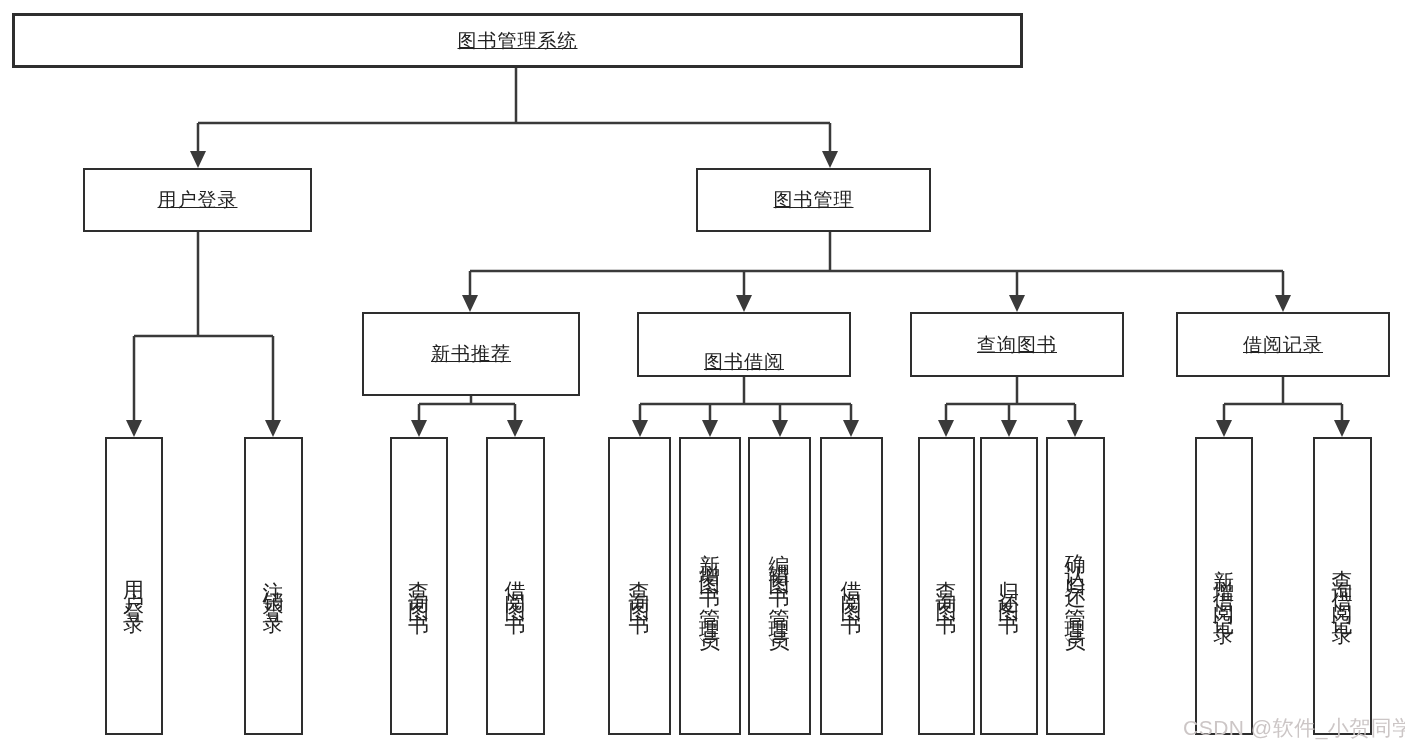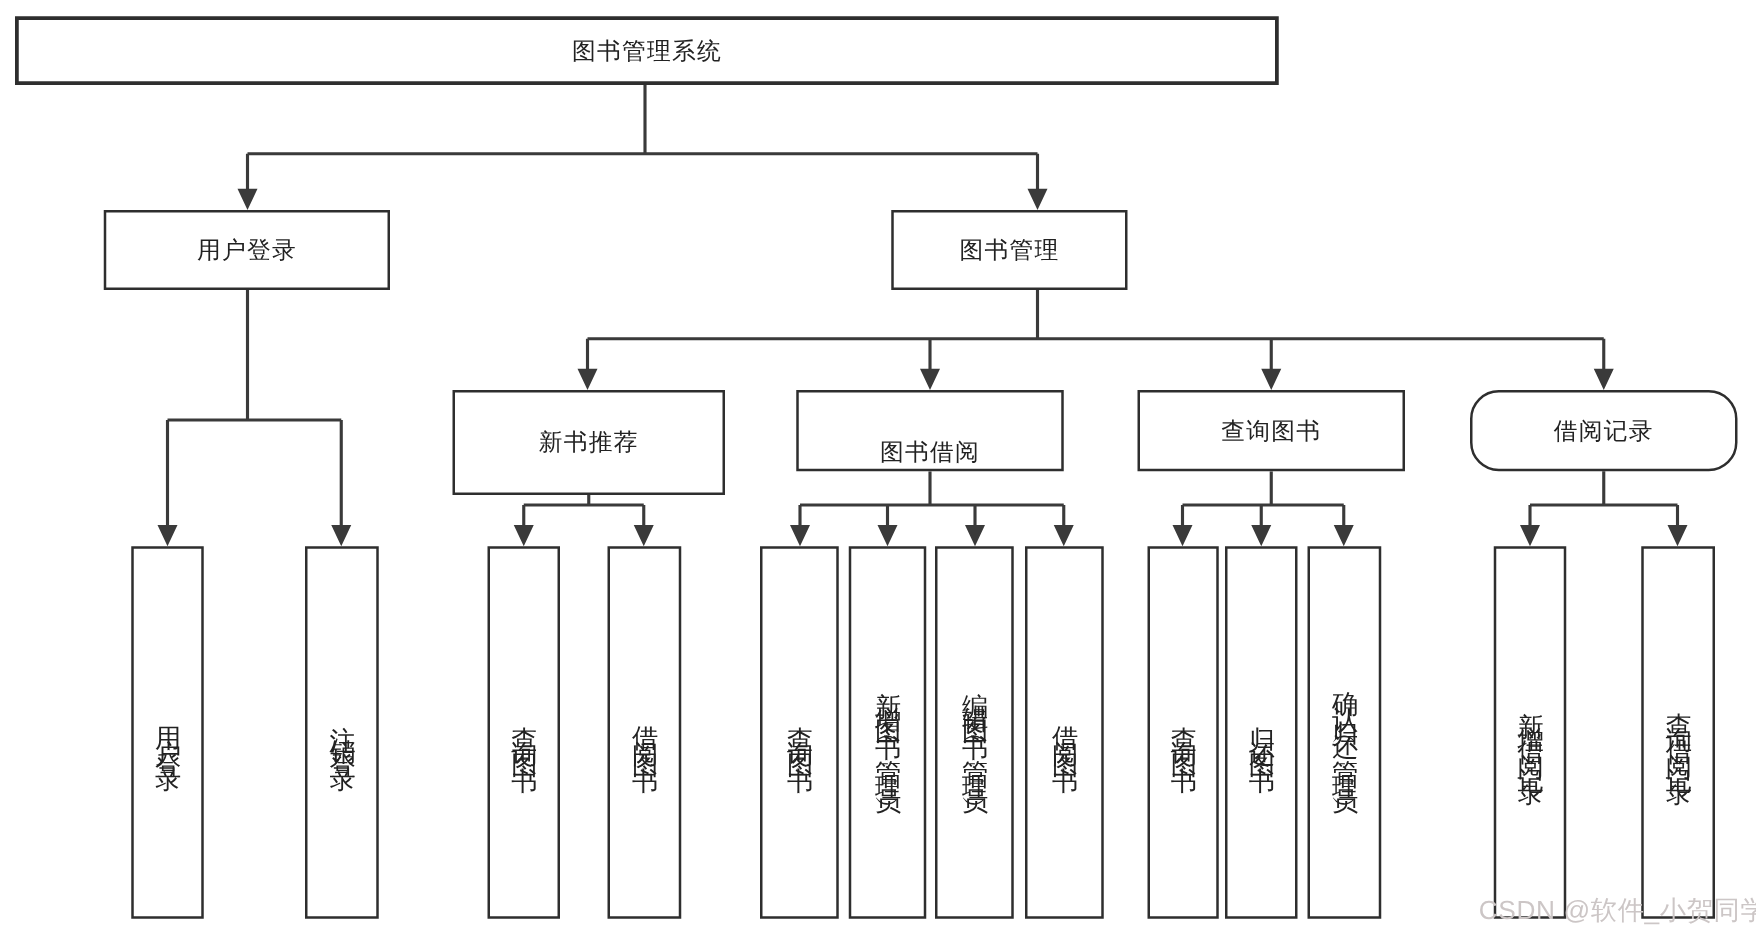--- a/index.html
+++ b/index.html
@@ -38,20 +38,21 @@
     justify-content:center;
     z-index:2;
   }
   .node.root{
     border-width:3px;
     font-size:20px;
   }
   .node.hbox{
     font-size:19px;
     letter-spacing:1px;
+    text-decoration:underline;
   }
   .node.vbox{
     font-size:21px;
   }
   .vtext{
     writing-mode:vertical-rl;
     text-orientation:mixed;
     letter-spacing:11px;
     line-height:1;
     white-space:nowrap;
@@ -129,34 +130,34 @@
              M1334 420 L1350 420 L1342 437 Z"></path>
   </svg>
 
   <div class="node root hbox" style="left:12px;top:13px;width:1011px;height:55px;">
     <span>图书管理系统</span>
   </div>
 
   <div class="node hbox" style="left:83px;top:168px;width:229px;height:64px;">
     <span>用户登录</span>
   </div>
-  <div class="node hbox" style="left:713px;top:168px;width:189px;height:64px;">
+  <div class="node hbox" style="left:696px;top:168px;width:235px;height:64px;">
     <span>图书管理</span>
   </div>
 
   <div class="node hbox" style="left:362px;top:312px;width:218px;height:84px;">
     <span>新书推荐</span>
   </div>
   <div class="node hbox" style="left:637px;top:312px;width:214px;height:65px;align-items:flex-end;">
     <span>图书借阅</span>
   </div>
   <div class="node hbox" style="left:910px;top:312px;width:214px;height:65px;">
     <span>查询图书</span>
   </div>
-  <div class="node hbox" style="left:1176px;top:312px;width:214px;height:65px;border-radius:23px;">
+  <div class="node hbox" style="left:1176px;top:312px;width:214px;height:65px;">
     <span>借阅记录</span>
   </div>
 
   <div class="node vbox" style="left:105px;top:437px;width:58px;height:298px;">
     <span class="vtext">用户登录</span>
   </div>
   <div class="node vbox" style="left:244px;top:437px;width:59px;height:298px;">
     <span class="vtext">注销登录</span>
   </div>
 

